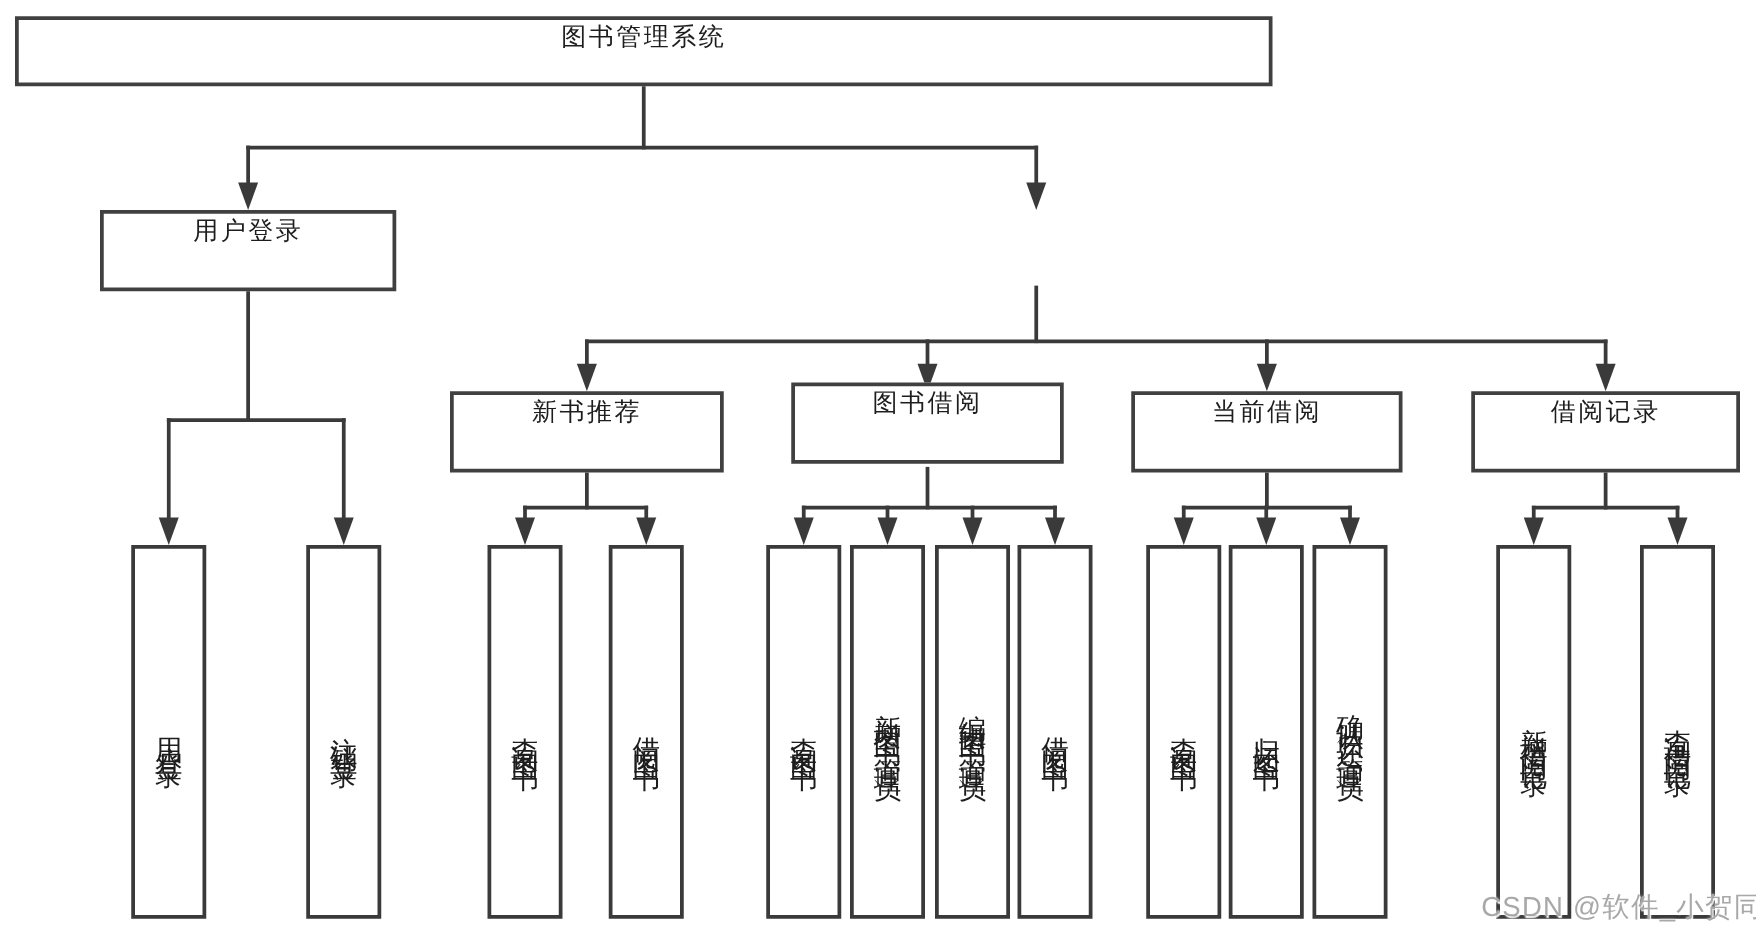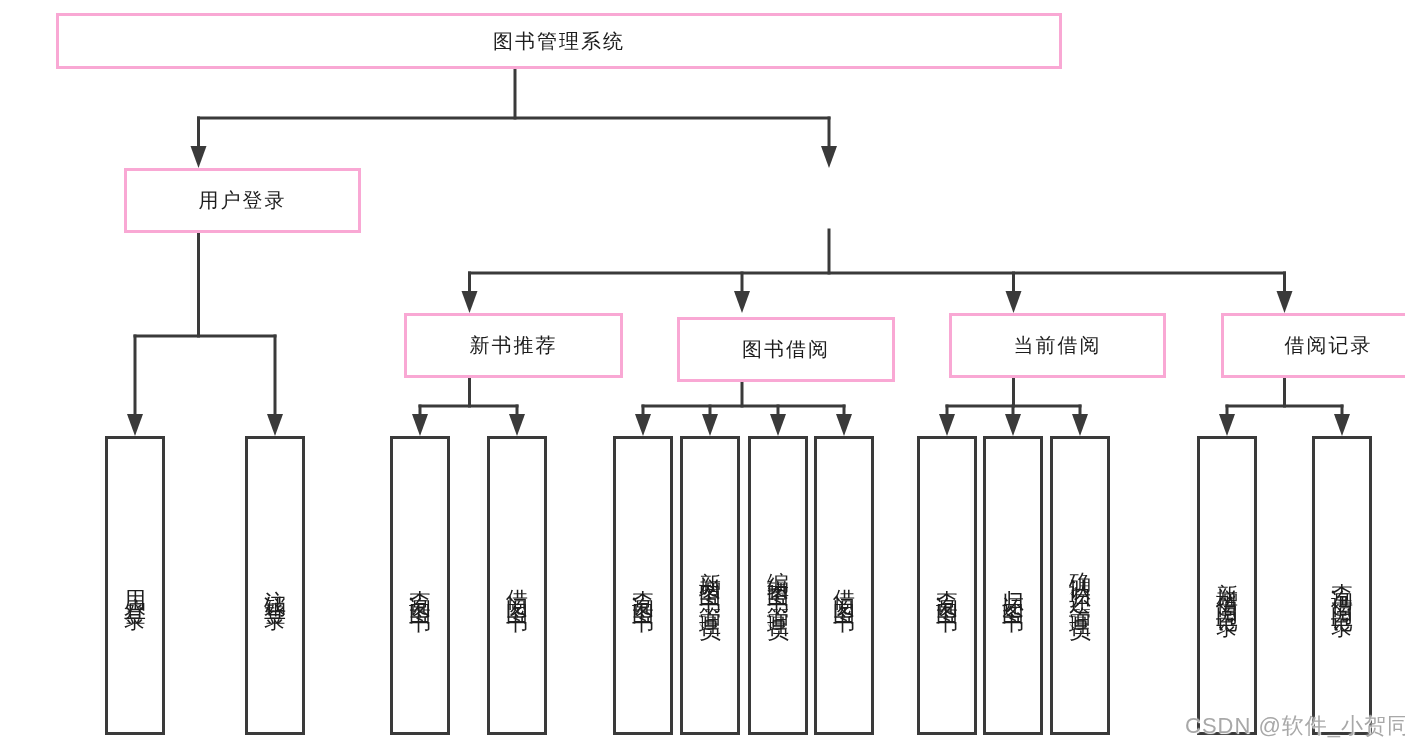--- a/index.html
+++ b/index.html
@@ -19,27 +19,26 @@
     position: absolute;
     left: 0;
     top: 0;
     width: 1405px;
     height: 747px;
     pointer-events: none;
   }
   .node {
     position: absolute;
     box-sizing: border-box;
-    border: 3px solid #f9a8d4;
+    border: 3px solid #404040;
     background: #ffffff;
     display: flex;
-    align-items: center;
+    align-items: flex-start;
     justify-content: center;
     z-index: 2;
-    margin-left: 44px;
   }
   .node .hlabel {
     font-size: 20px;
     color: #1d1d1d;
     letter-spacing: 2px;
     white-space: nowrap;
   }
   .node.root .hlabel {
     font-size: 20px;
   }
@@ -74,21 +73,21 @@
     white-space: nowrap;
     z-index: 3;
     text-shadow: 0 0 2px #ffffff, 1px 1px 1px #ffffff;
   }
 
   
   .n-root      { left: 12px;  top: 13px;  width: 1006px; height: 56px; }
   .n-login     { left: 80px;  top: 168px; width: 237px;  height: 65px; }
   .n-bookmgmt  { left: 712px; top: 168px; width: 234px;  height: 65px; }
   .n-newbooks  { left: 360px; top: 313px; width: 219px;  height: 65px; }
-  .n-borrow    { left: 633px; top: 317px; width: 218px;  height: 65px; }
+  .n-borrow    { left: 633px; top: 306px; width: 218px;  height: 65px; }
   .n-current   { left: 905px; top: 313px; width: 217px;  height: 65px; }
   .n-records   { left: 1177px;top: 313px; width: 215px;  height: 65px; }
 
   .l-g1a { left: 105px; }
   .l-g1b { left: 245px; }
   .l-g2a { left: 390px; }
   .l-g2b { left: 487px; }
   .l-g3a { left: 613px; }
   .l-g3b { left: 680px; }
   .l-g3c { left: 748px; }

